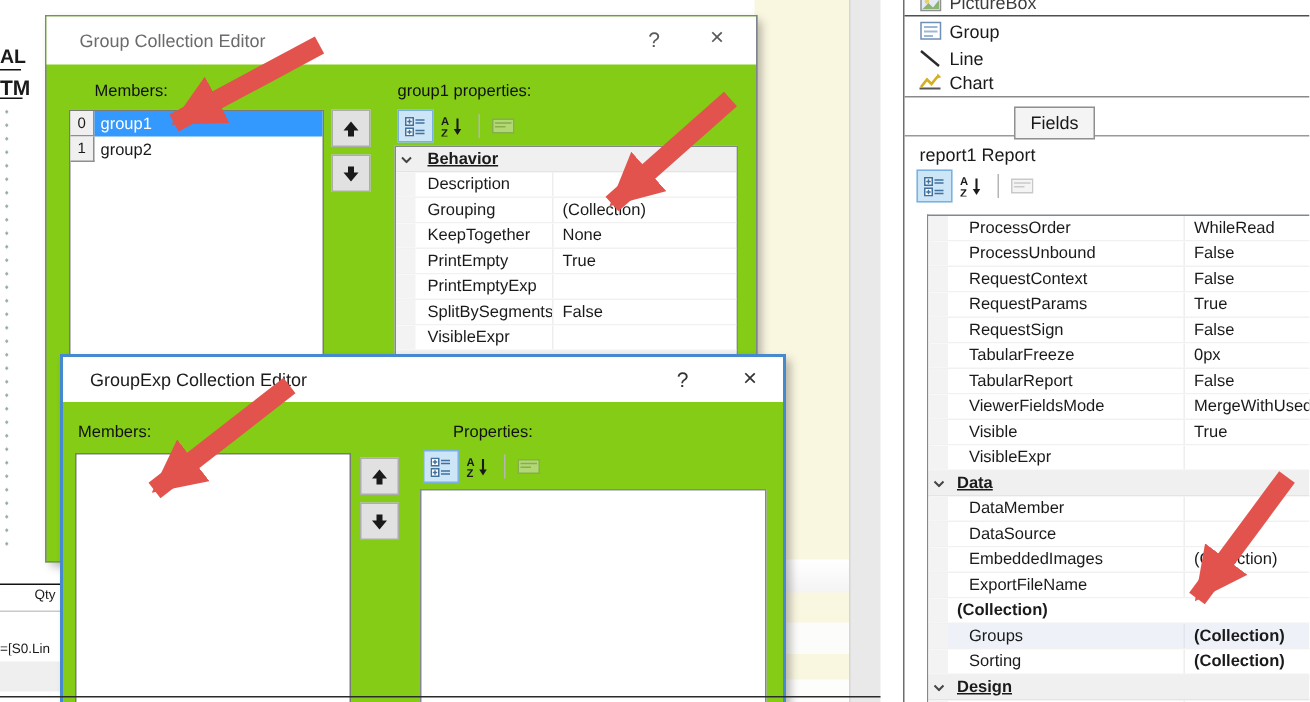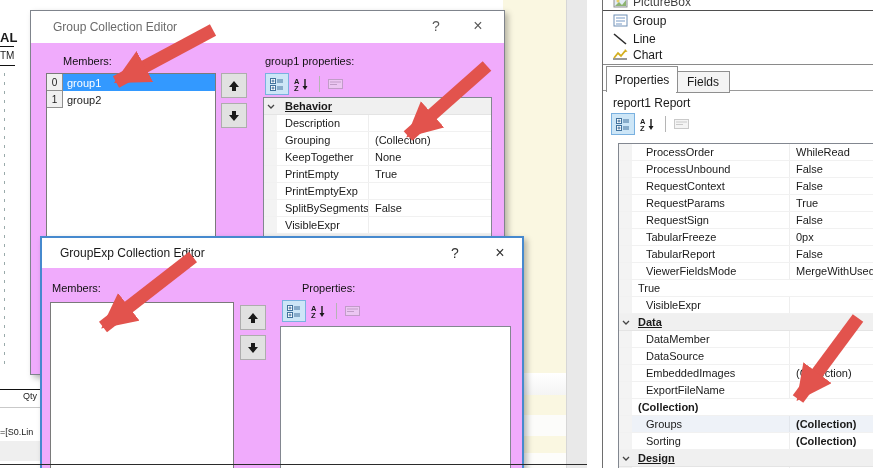--- a/index.html
+++ b/index.html
@@ -7,21 +7,21 @@
          font-family:"Liberation Sans",sans-serif;background:#fff;font-size:11px;color:#1a1a1a;}
   .abs{position:absolute;}
 
   
   .design-left{left:0;top:0;width:40px;height:468px;background:#fff;}
   .dotcol{left:1px;top:70px;width:8px;height:300px;
           background-image:radial-gradient(#9aa 0.8px, transparent 0.9px);
           background-size:7px 9px;}
   .frag-al{left:0;top:30px;font-weight:bold;font-size:13px;}
   .hl1{left:0;top:46px;width:14px;border-top:1.5px solid #111;}
-  .frag-tm{left:0;top:50px;font-weight:normal;font-size:10px;}
+  .frag-tm{left:0;top:50px;font-weight:bold;font-size:14px;}
   .hl2{left:0;top:65px;width:15px;border-top:1.5px solid #111;}
   .hl3{left:0;top:389px;width:40px;border-top:1.5px solid #111;}
   .frag-qty{left:0;top:391px;width:37px;text-align:right;font-size:9px;}
   .hl4{left:0;top:407px;width:40px;border-top:1px solid #c9c9c9;}
   .frag-expr{left:0;top:427px;font-size:9px;white-space:nowrap;overflow:hidden;width:38px;}
   .band1{left:0;top:441px;width:40px;height:20px;background:#efefef;}
   .hl5{left:0;top:464px;width:587px;border-top:1.5px solid #2b2b2b;z-index:6;}
 
   
   .cream{left:503px;top:0;width:63px;height:468px;background:#faf7e1;}
@@ -59,21 +59,21 @@
                border-right:1px solid #eee;height:100%;display:flex;align-items:center;}
   .prow .pval{flex:1;padding-left:6px;white-space:nowrap;overflow:hidden;}
   .prow.cat{background:#f0f0f0;font-weight:bold;border-bottom:1px solid #e4e4e4;}
   .prow.cat .gut{background:#f0f0f0;}
   .prow.cat .pname{border-right:none;width:auto;padding-left:6px;text-decoration:underline;}
   .prow.hl{background:#eef2f8;}
   .prow.hl .pname{border-right-color:#e2e6ec;}
   .bold{font-weight:bold;}
 
   
-  .dlg{background:#f0abfc;box-shadow:3px 3px 6px rgba(0,0,0,.28);}
+  .dlg{background:#84cc16;box-shadow:3px 3px 6px rgba(0,0,0,.28);}
   .dlg1{left:30px;top:10px;width:473px;height:363px;border:1px solid #7f848c;z-index:2;}
   .dlg2{left:40px;top:236px;width:480px;height:236px;border:2px solid #4689ce;border-bottom:none;z-index:3;}
   .titlebar{position:absolute;left:0;top:0;right:0;height:32px;background:#fff;display:flex;align-items:center;}
   .dlg2 .titlebar{height:30px;}
   .title-txt{margin-left:22px;font-size:12px;color:#6b6b6b;}
   .dlg2 .title-txt{margin-left:18px;color:#1a1a1a;}
   .cap-btn{position:absolute;top:0;width:30px;height:30px;display:flex;align-items:center;
            justify-content:center;font-size:14px;color:#5a5a5a;}
   .lbl{position:absolute;font-size:11px;color:#111;}
   .listbox{position:absolute;background:#fff;border:1px solid #7a7a7a;}
@@ -157,23 +157,20 @@
             <polyline points="2,10 6,5 9,8 13,3" fill="none" stroke="#d4af1f" stroke-width="1.8"></polyline>
             <path d="M13,1 L15.5,3.5 L12,4.5 Z" fill="#d4af1f"></path>
           </svg>
       </span>
       <span class="lb">Chart</span>
     </div>
 
     <div class="abs tbx-sep"></div>
     <div class="abs tabline"></div>
 
-    <div class="tab active">
-      <span>Properties</span>
-    </div>
     <div class="tab inactive">
       <span>Fields</span>
     </div>
 
     <div class="abs selobj">report1 Report</div>
 
     <div class="ptool ptool-panel">
       <span class="icbtn sel">
         <svg width="14" height="13">
             <rect x="0.5" y="0.5" width="5" height="5" fill="#fff" stroke="#41719c"></rect>
@@ -242,20 +239,21 @@
           <div class="pname">TabularReport</div>
           <div class="pval">False</div>
         </div>
       <div class="prow">
           <div class="gut"></div>
           <div class="pname">ViewerFieldsMode</div>
           <div class="pval">MergeWithUsed</div>
         </div>
       <div class="prow">
           <div class="gut"></div>
+          <div class="pname">Visible</div>
           <div class="pval">True</div>
         </div>
       <div class="prow">
           <div class="gut"></div>
           <div class="pname">VisibleExpr</div>
           <div class="pval"></div>
         </div>
       <div class="prow cat">
           <div class="gut">
             <svg width="8" height="5">

